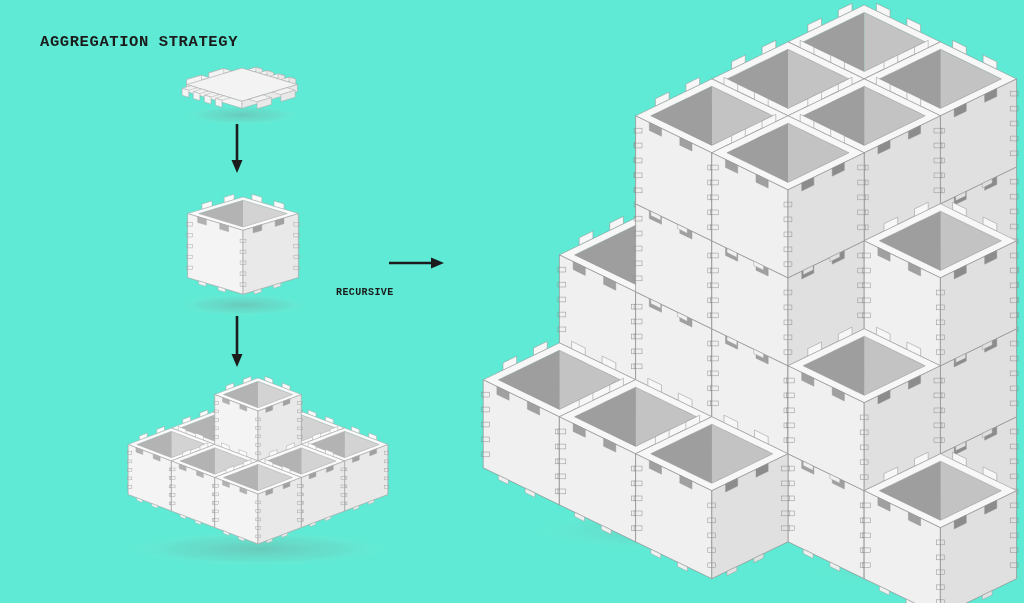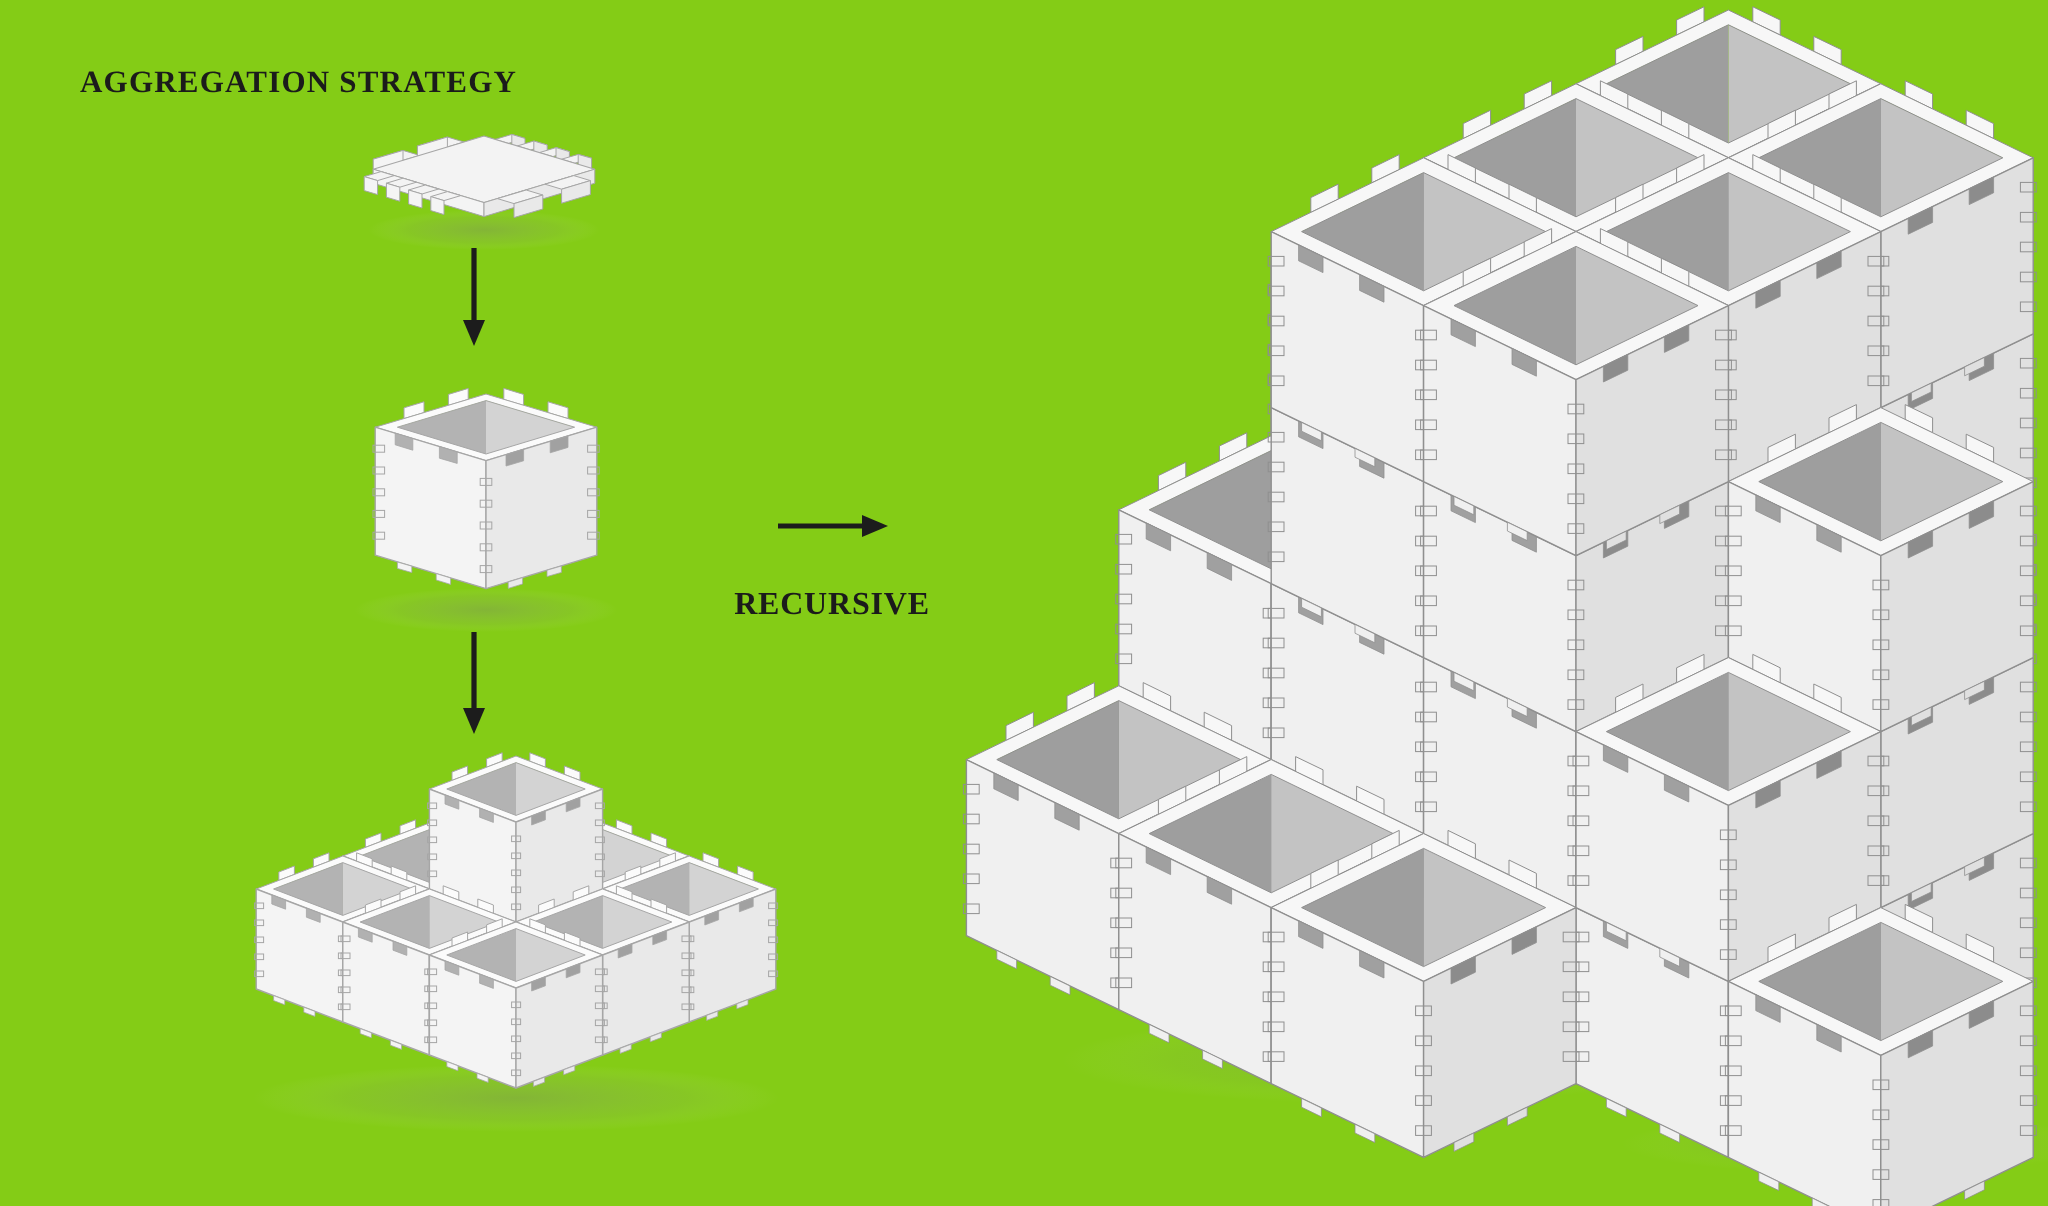--- a/index.html
+++ b/index.html
@@ -1,23 +1,23 @@
 <!DOCTYPE html>
 <html><head>
 <meta charset="utf-8">
 <style>
   html,body{margin:0;padding:0;background:#ffffff;}
   body{width:1024px;height:603px;overflow:hidden;}
-  .canvas{position:relative;width:1024px;height:603px;background:#84cc16;
-          font-family:Liberation Serif, serif;}
+  .canvas{position:relative;width:1024px;height:603px;background:#5eead4;
+          font-family:Liberation Mono, monospace;}
   #scene{position:absolute;left:0;top:0;overflow:hidden;}
   .title{position:absolute;left:40px;top:33px;font-size:15.5px;font-weight:700;
          letter-spacing:.6px;color:#1b1b1b;white-space:nowrap;}
-  .connector-label{position:absolute;left:336px;top:293px;width:160px;text-align:center;
-         font-size:16px;font-weight:700;letter-spacing:.4px;color:#1b1b1b;line-height:19px;}
+  .connector-label{position:absolute;left:336px;top:283px;width:160px;
+         font-size:10px;font-weight:700;letter-spacing:.4px;color:#1b1b1b;line-height:19px;}
 </style>
 </head>
 <body>
 
 <div class="canvas">
   <svg id="scene" width="1024" height="603" viewBox="0 0 1024 603">
     <defs>
       <radialGradient id="shadG" cx="0.5" cy="0.5" r="0.5">
         <stop offset="0" stop-color="#808080" stop-opacity="0.30"></stop>
         <stop offset="0.65" stop-color="#9a9a9a" stop-opacity="0.11"></stop>

